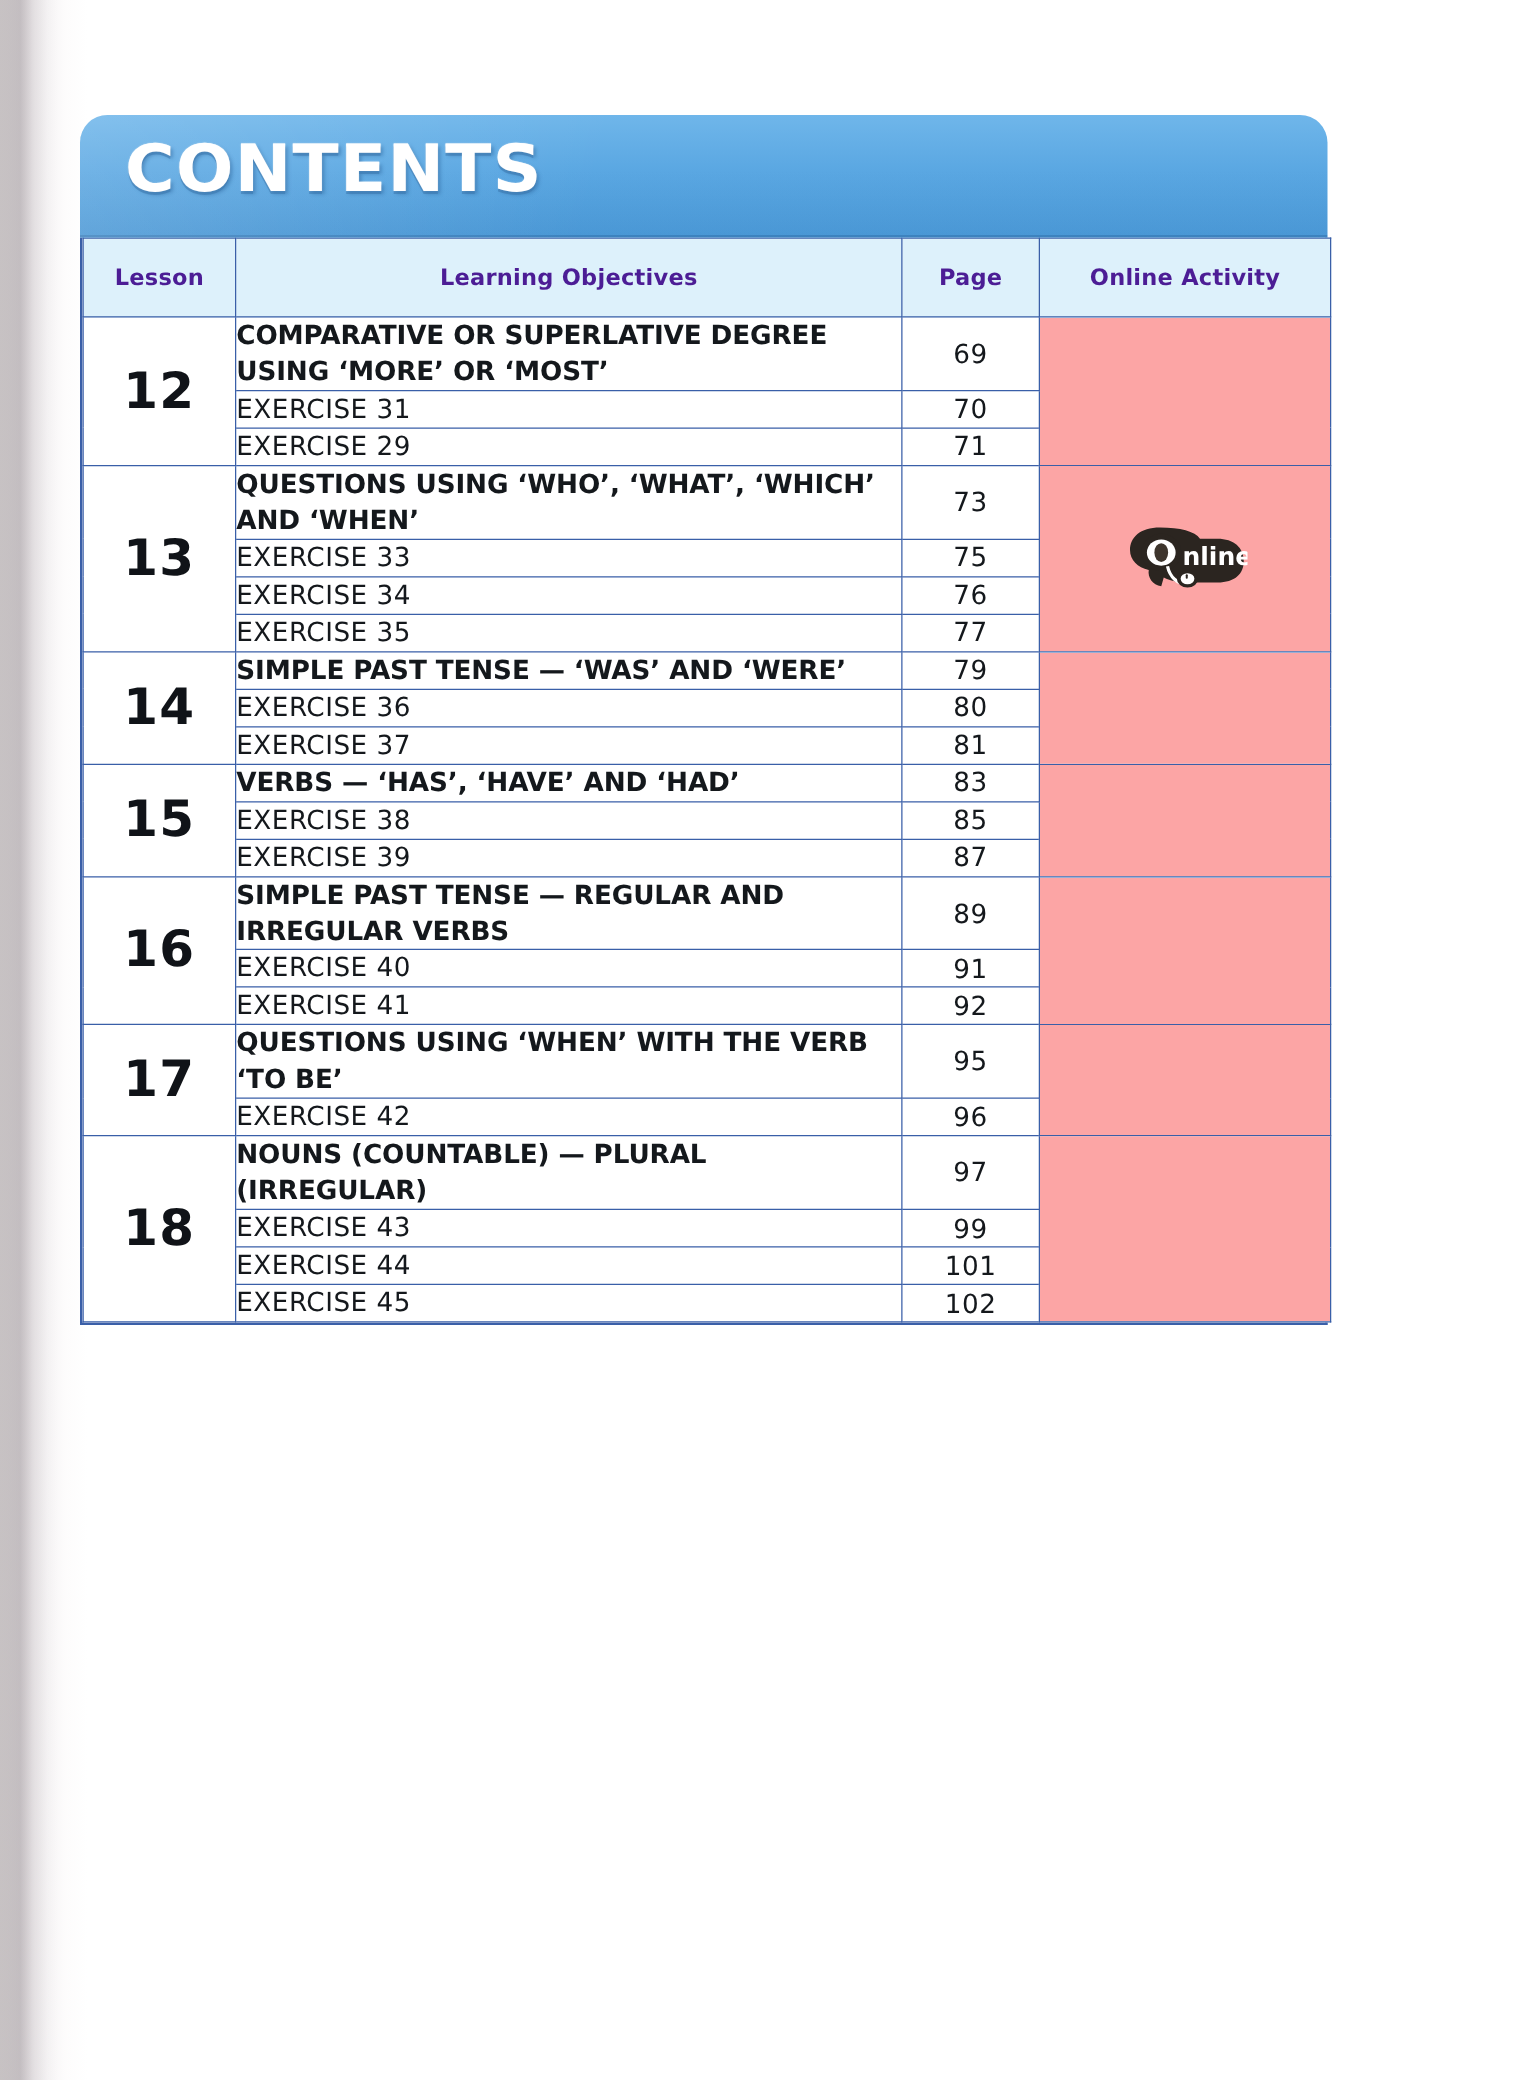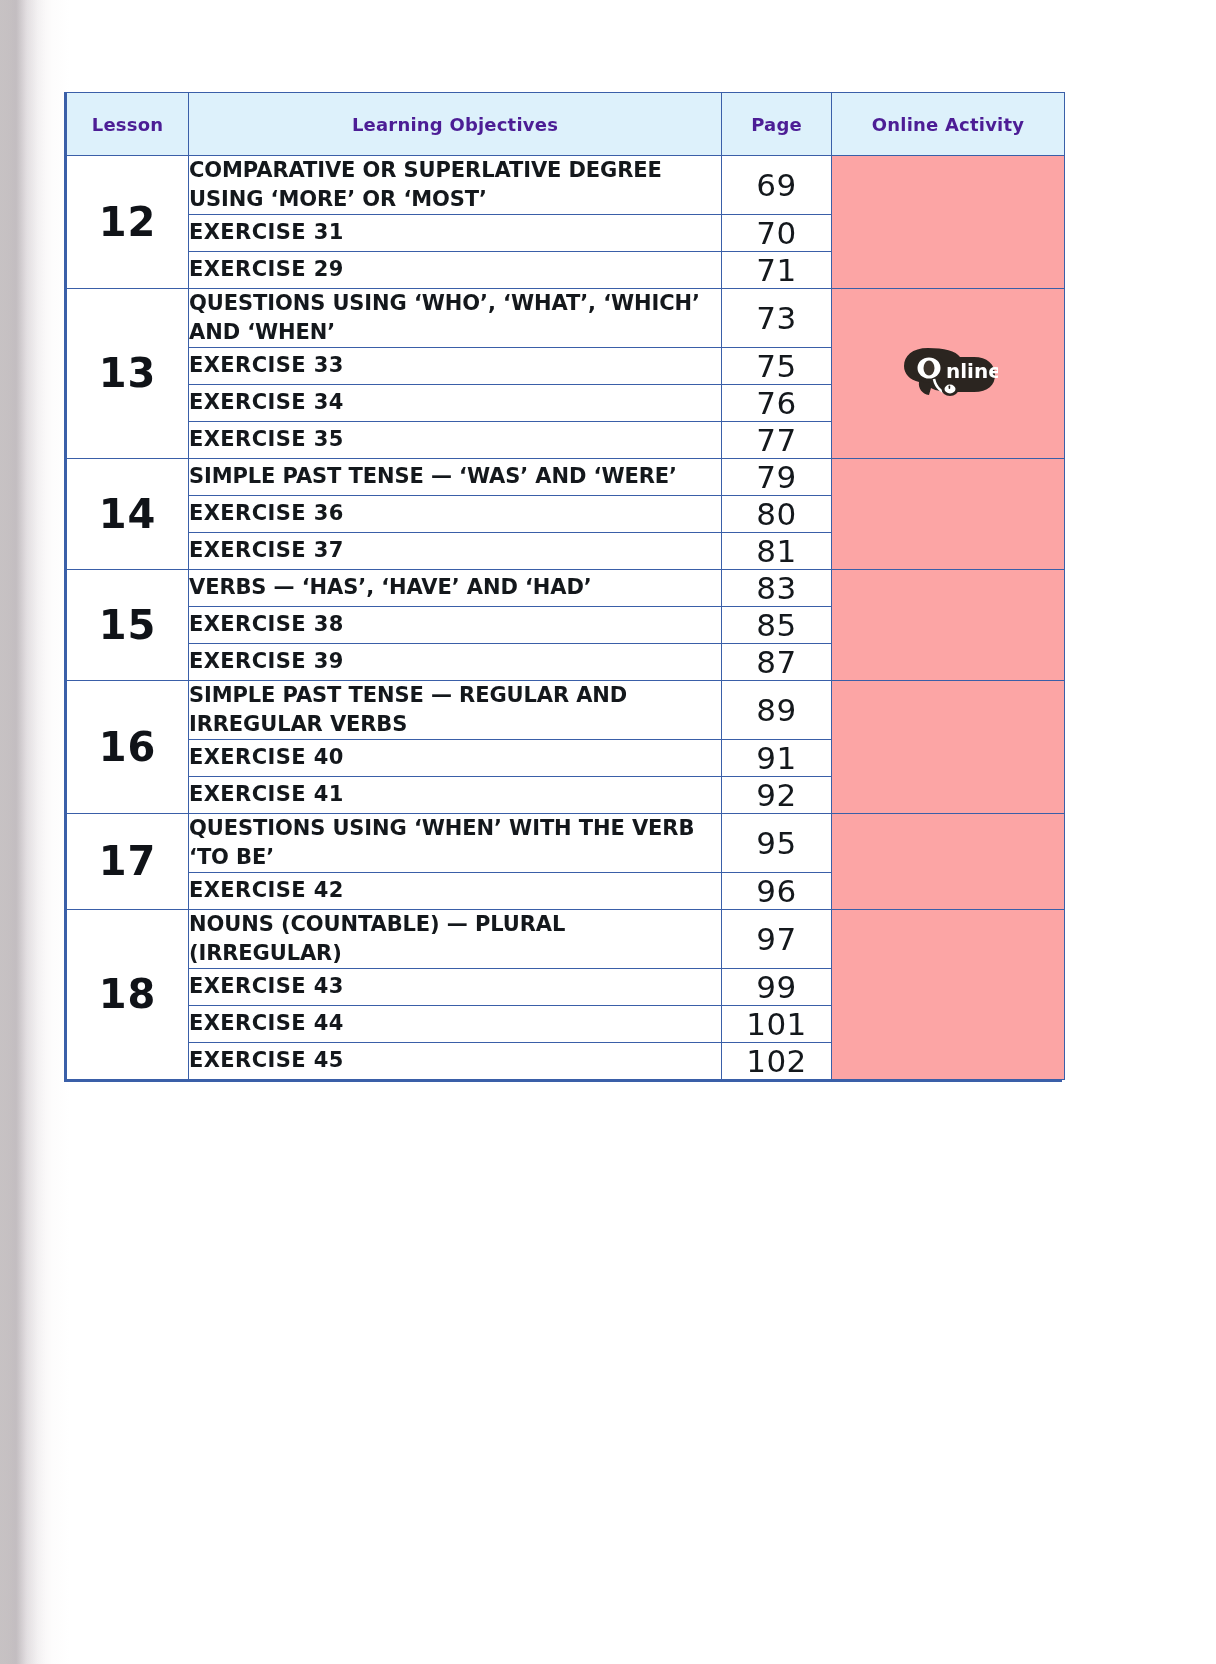--- a/index.html
+++ b/index.html
@@ -129,27 +129,27 @@
     font-family: "DejaVu Sans", sans-serif;
     font-size: 21px;
     color: #14181c;
     line-height: 1.38;
     letter-spacing: -0.1px;
   }
   td.obj-cell.topic {
     font-weight: 700;
   }
   td.obj-cell.exercise {
-    font-weight: 700;
+    font-weight: 400;
     letter-spacing: 0.4px;
   }
   td.page-cell {
     text-align: center;
     font-family: "DejaVu Sans", sans-serif;
-    font-size: 31px;
+    font-size: 21px;
     font-weight: 400;
     color: #14181c;
     letter-spacing: 0.5px;
   }
   td.online-cell {
     position: relative;
     background: #fca5a5;
   }
 
   
@@ -166,20 +166,23 @@
   
   .toc-wrap { border: 2px solid #3a5fa8; border-top: none; }
 </style>
 </head>
 <body>
 
 <div id="page">
 
   <div id="contents-card">
 
+    <div class="banner">
+      <div class="banner-title">CONTENTS</div>
+    </div>
 
     <div class="toc-wrap">
       <table class="toc">
         <colgroup>
           <col class="c-lesson">
             <col class="c-obj">
             <col class="c-page">
             <col class="c-online">
         </colgroup>
         <thead>

